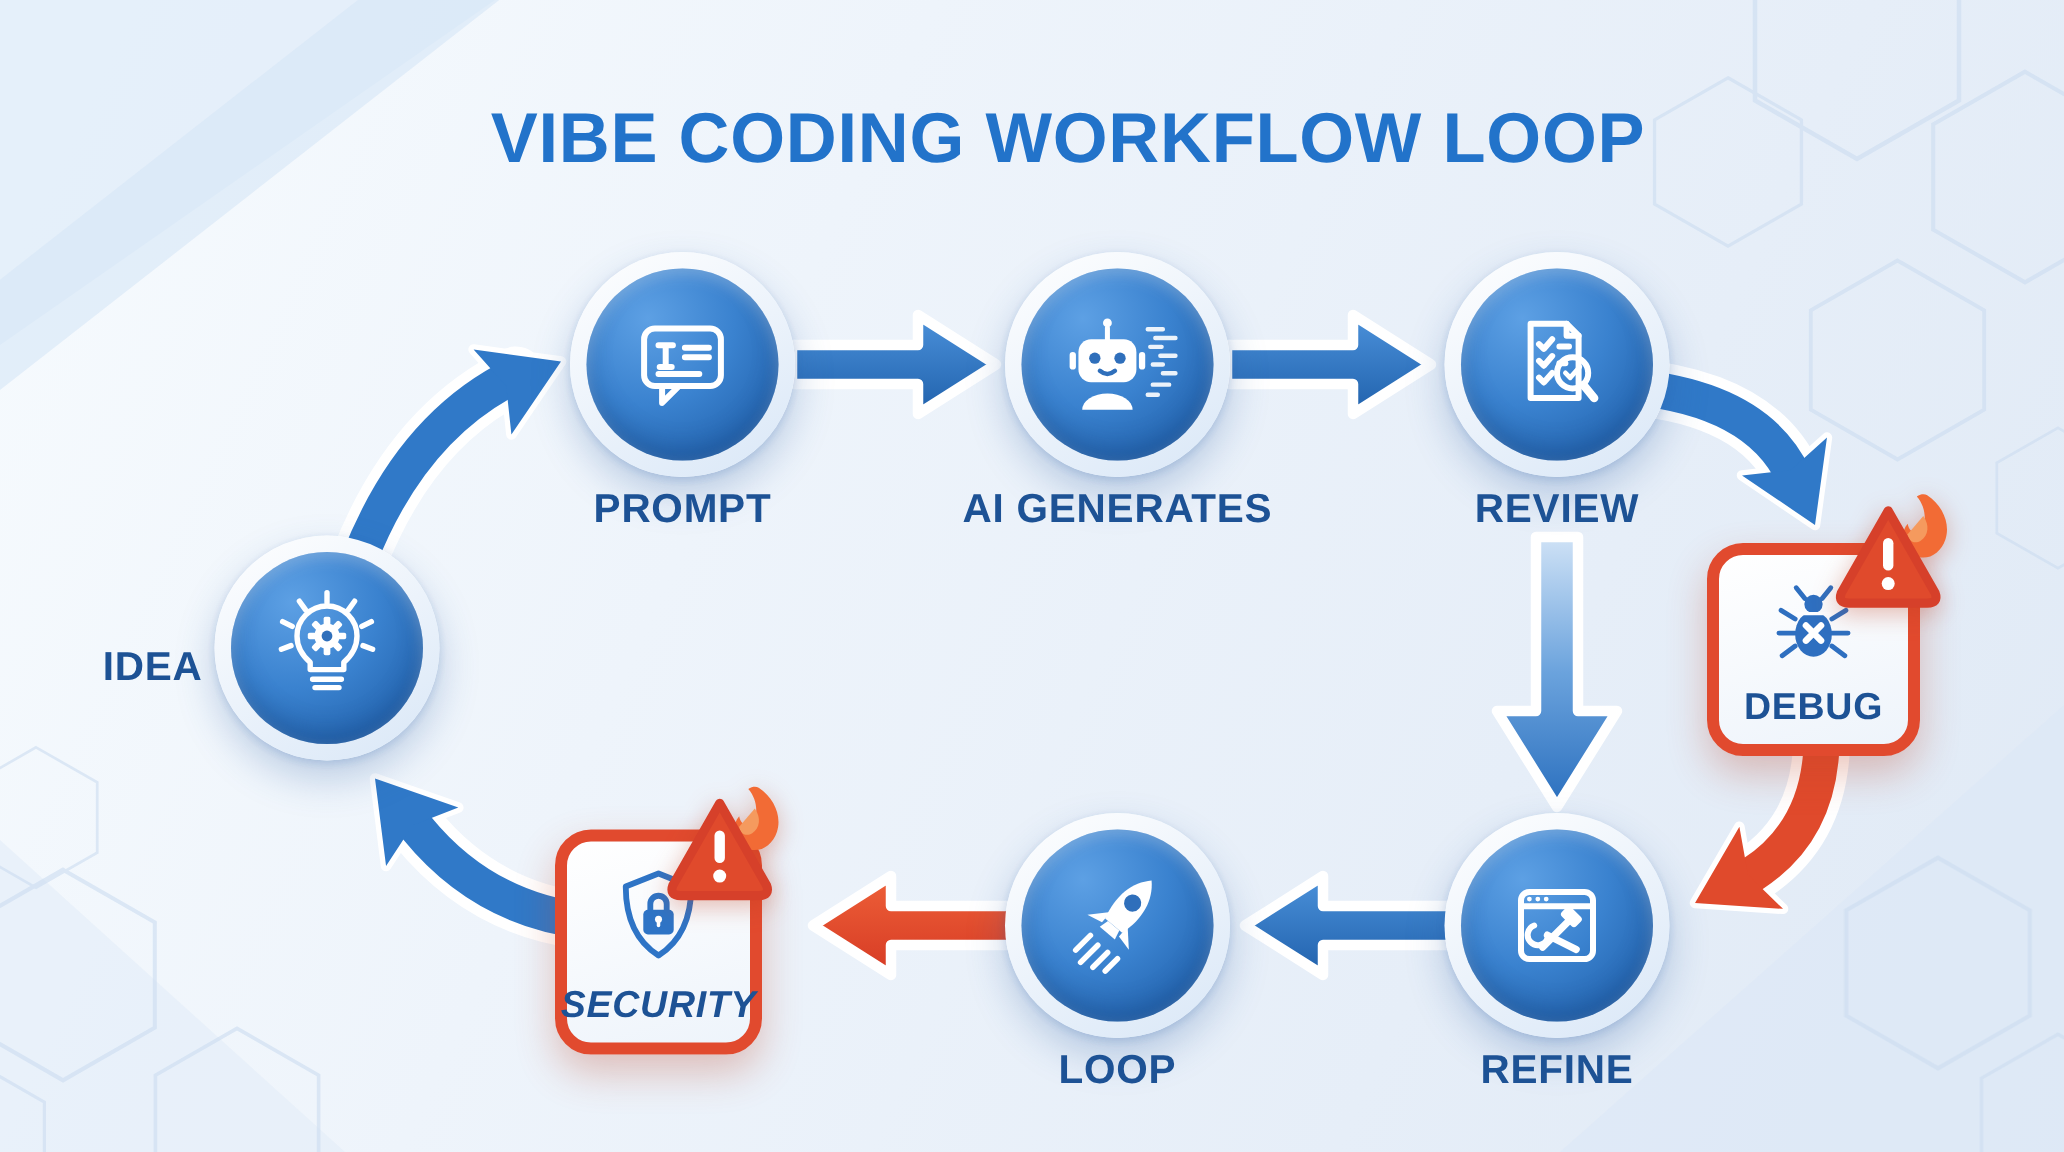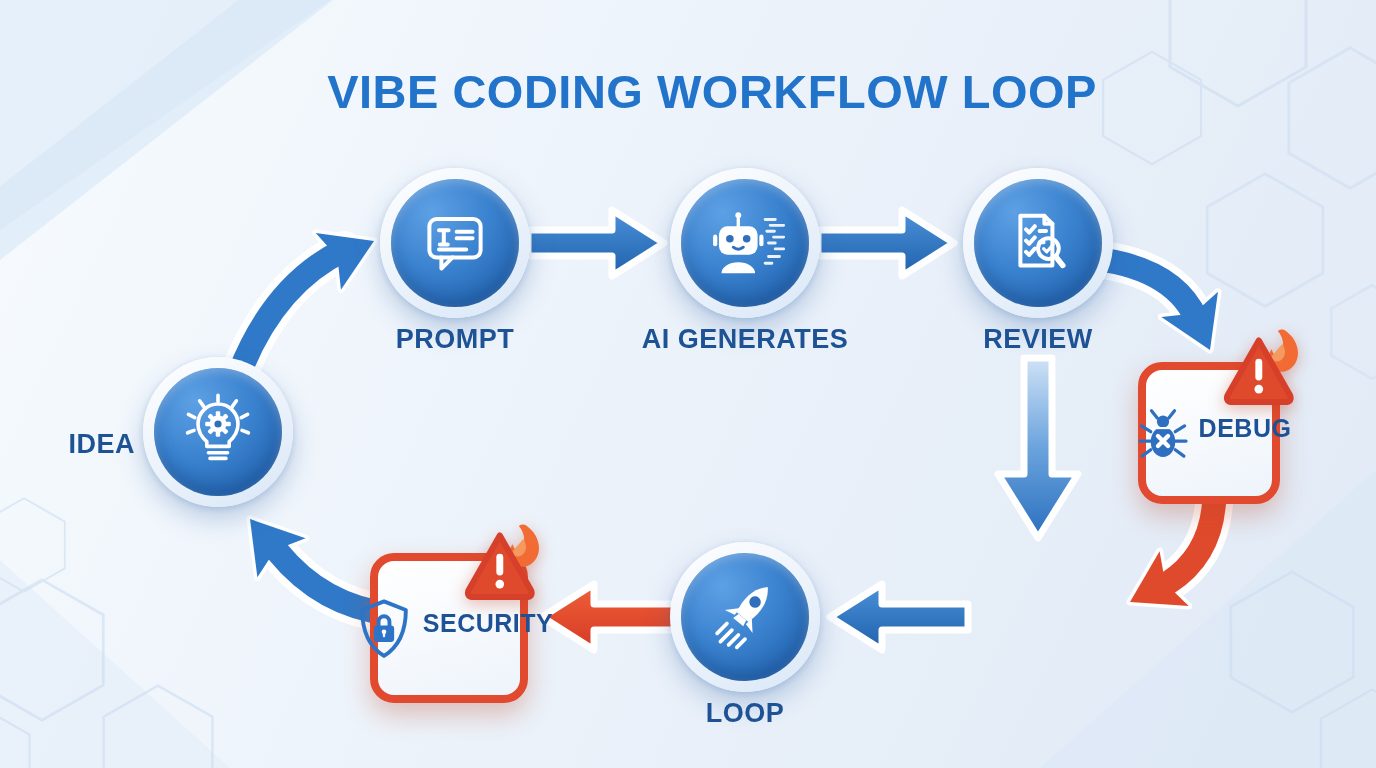--- a/index.html
+++ b/index.html
@@ -35,21 +35,21 @@
   }
   .side-label{
     position:absolute;right:158px;top:60px;transform:none;left:auto;
     font-size:27px;font-weight:bold;color:#1d5295;letter-spacing:.5px;white-space:nowrap;margin-top:12px;
   }
   .alert-box{
     position:absolute;z-index:3;box-sizing:border-box;
     background:linear-gradient(165deg,#ffffff,#eef4fb);
     border:8px solid #e14a2e;border-radius:24px;
     box-shadow:0 12px 26px rgba(190,70,40,.30);
-    display:flex;flex-direction:row;align-items:center;justify-content:center;
+    display:flex;flex-direction:column;align-items:center;justify-content:flex-start;
   }
   .box-icon{flex:1;display:flex;align-items:center;justify-content:center;padding-top:6px;}
   .box-label{font-size:25px;font-weight:bold;color:#1d5295;letter-spacing:.5px;margin-bottom:10px;white-space:nowrap;}
   .warn-svg{position:absolute;width:104px;height:88px;z-index:4;filter:drop-shadow(0 4px 8px rgba(190,60,30,.35));}
 </style>
 </head>
 <body>
 
 <div class="stage">
 
@@ -241,20 +241,42 @@
     <div class="box-label">DEBUG</div>
     <svg class="warn-svg" style="right:-44px;top:-44px;" viewBox="0 0 120 100">
       <path d="M84 4 C96 12 102 26 98 38 C94 50 82 56 72 49 C64 44 63 33 69 26 C70 32 75 35 79 31 C84 25 83 13 76 5 C79 3 82 3 84 4 Z" fill="#f26b35"></path>
       <path d="M81 20 C86 27 85 35 79 39 C74 42 69 39 69 34" fill="#f59a5e"></path>
       <path d="M54 16 L90 79 Q93 87 84 87 L24 87 Q15 87 18 79 Z" fill="#e04a2c" stroke="#d6402a" stroke-width="7" stroke-linejoin="round"></path>
       <rect x="50" y="37" width="8" height="25" rx="4" fill="#ffffff"></rect>
       <circle cx="54" cy="72" r="5" fill="#ffffff"></circle>
     </svg>
   </div>
 
+  <div class="node" style="left:963px;top:542px;">
+    <div class="ring">
+        <div class="disc">
+      <svg viewBox="0 0 100 100" width="80" height="80">
+        <g stroke="#ffffff" stroke-width="5" fill="none" stroke-linejoin="round">
+          <rect x="20" y="22" width="60" height="56" rx="7"></rect>
+          <line x1="20" y1="34" x2="80" y2="34"></line>
+        </g>
+        <circle cx="27" cy="28" r="2" fill="#ffffff"></circle>
+        <circle cx="34" cy="28" r="2" fill="#ffffff"></circle>
+        <circle cx="41" cy="28" r="2" fill="#ffffff"></circle>
+        <g stroke="#ffffff" stroke-linecap="round" fill="none">
+          <line x1="38" y1="68" x2="60" y2="46" stroke-width="6"></line>
+          <rect x="54" y="37" width="17" height="11" rx="3" transform="rotate(45 62 42)" fill="#ffffff" stroke="none"></rect>
+          <path d="M31 50 a8.5 8.5 0 1 0 11 11" stroke-width="5"></path>
+          <line x1="42" y1="58" x2="66" y2="70" stroke-width="6"></line>
+        </g>
+      </svg>
+    </div>
+      </div>
+    <div class="node-label">REFINE</div>
+  </div>
 
   <div class="node" style="left:670px;top:542px;">
     <div class="ring">
         <div class="disc">
       <svg viewBox="0 0 100 100" width="82" height="82">
         <g fill="#ffffff" transform="rotate(40 52 44)">
           <path d="M52 4 C63 15 67 32 61 52 H43 C37 32 41 15 52 4 Z"></path>
           <circle cx="52" cy="28" r="7" fill="#2f6fbb"></circle>
           <path d="M43 45 L30 59 L43 56 Z"></path>
           <path d="M61 45 L74 59 L61 56 Z"></path>
@@ -265,21 +287,21 @@
           <line x1="42" y1="72" x2="30" y2="84"></line>
           <line x1="50" y1="77" x2="40" y2="87"></line>
           <line x1="28" y1="58" x2="16" y2="70"></line>
         </g>
       </svg>
     </div>
       </div>
     <div class="node-label">LOOP</div>
   </div>
 
-  <div class="alert-box" style="left:370px;top:553px;width:158px;height:150px;">
+  <div class="alert-box" style="left:370px;top:553px;width:138px;height:150px;font-style:italic;">
     <div class="box-icon">
       <svg viewBox="0 0 100 100" width="78" height="78">
         <path d="M50 12 L78 23 C78 49 69 70 50 82 C31 70 22 49 22 23 Z" fill="none" stroke="#2e74c6" stroke-width="5" stroke-linejoin="round"></path>
         <path d="M43 44 v-6 a7 7 0 0 1 14 0 v6" fill="none" stroke="#2e74c6" stroke-width="5"></path>
         <rect x="37" y="43" width="26" height="21" rx="4" fill="#2e74c6"></rect>
         <circle cx="50" cy="51" r="3" fill="#ffffff"></circle>
         <rect x="48.5" y="52" width="3" height="6" rx="1.5" fill="#ffffff"></rect>
       </svg>
     </div>
     <div class="box-label">SECURITY</div>

